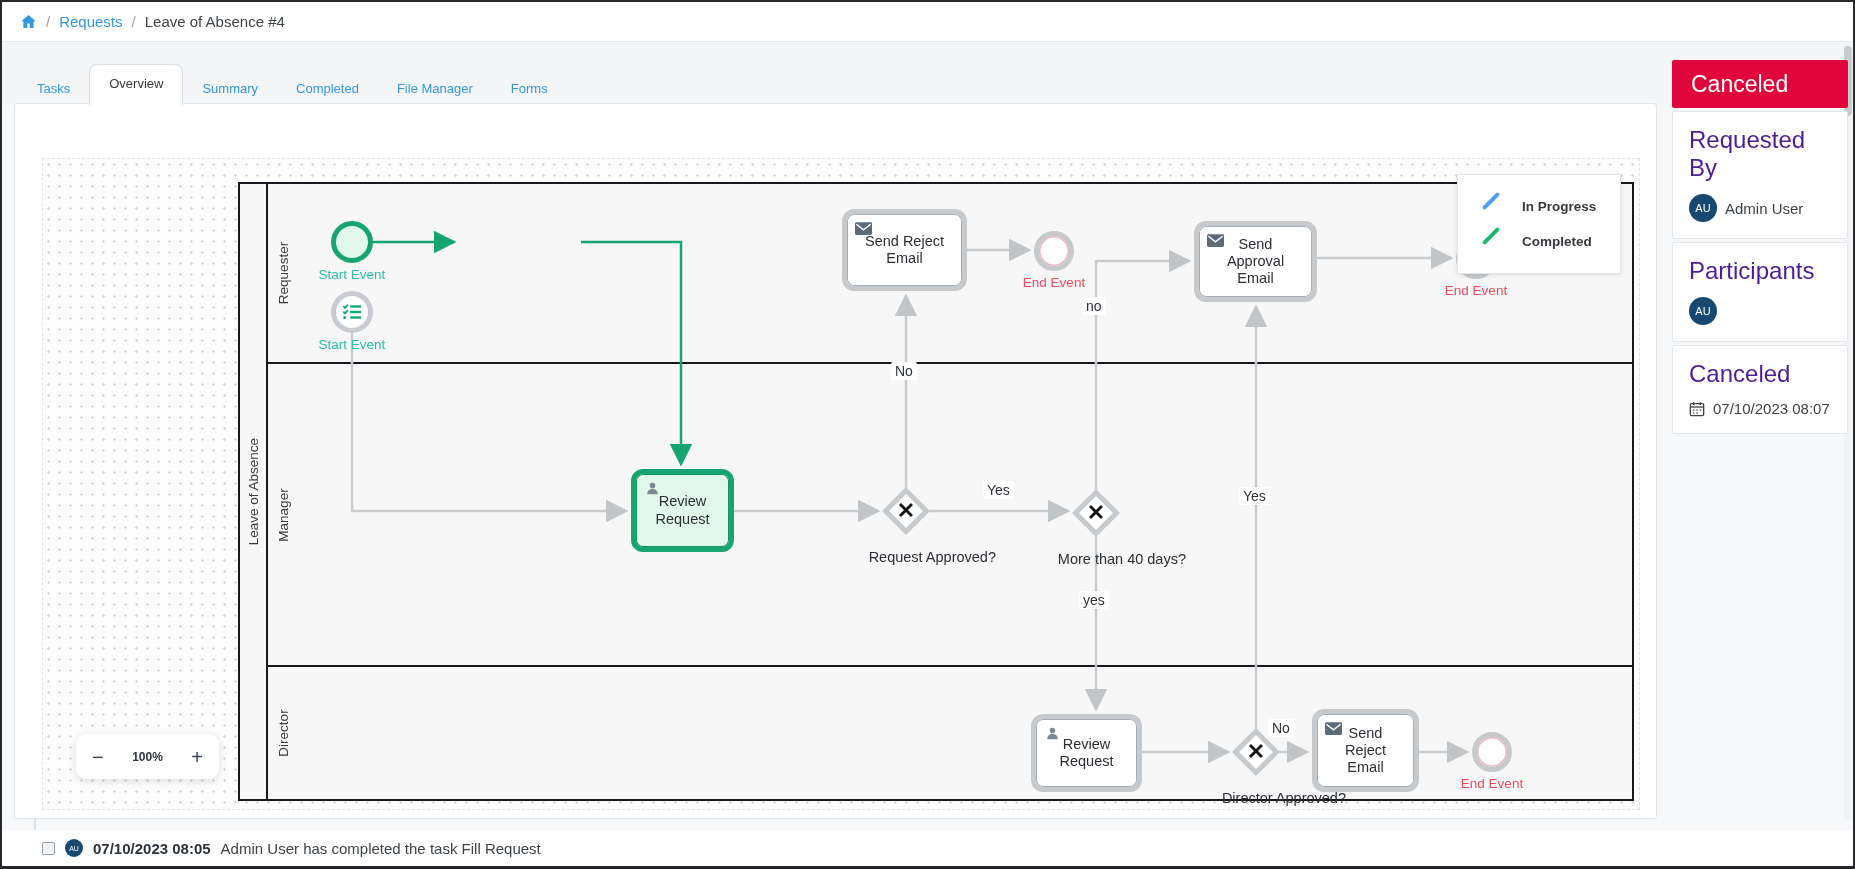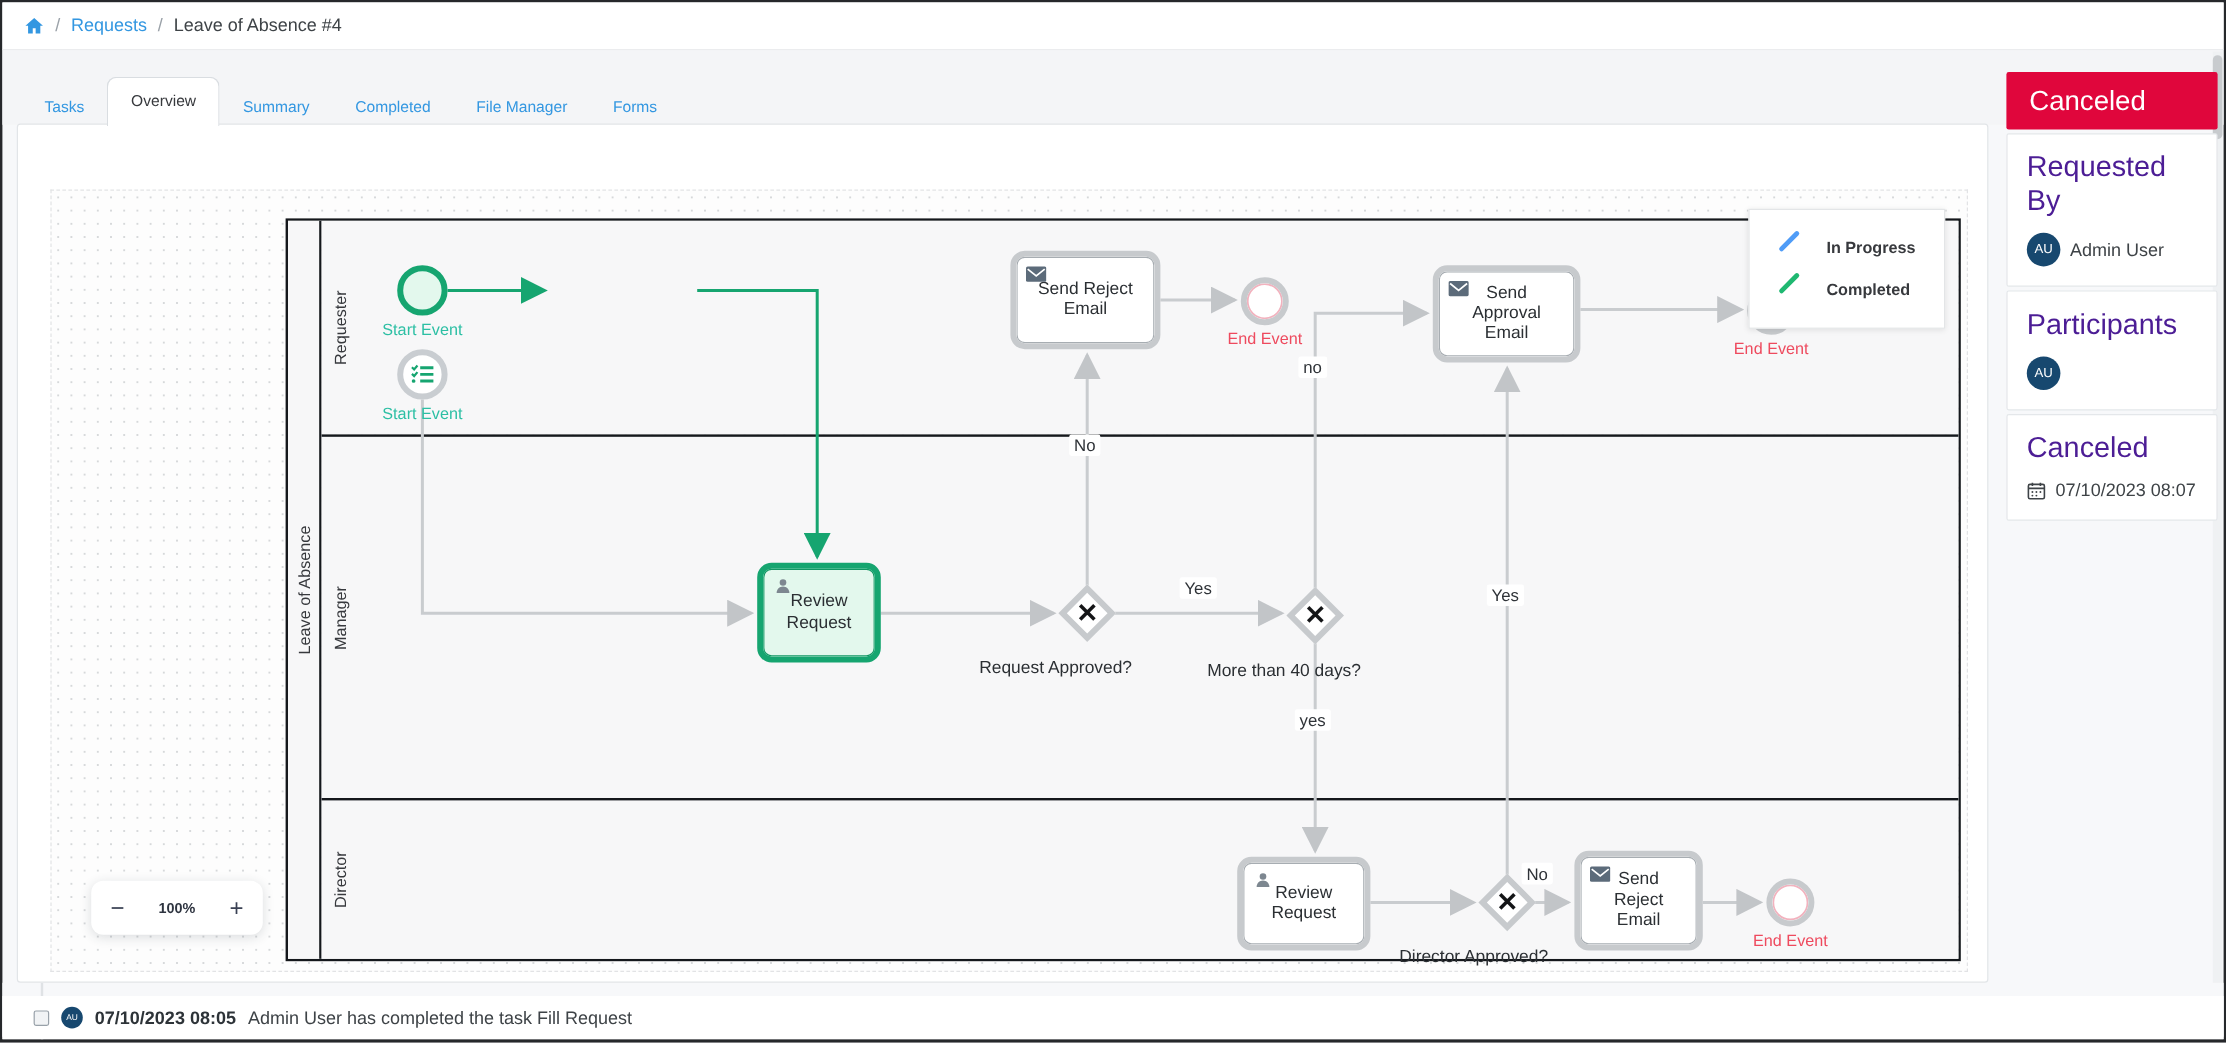--- a/index.html
+++ b/index.html
@@ -55,21 +55,21 @@
   .ev.start-idle { border:5px solid #c9cdd1; background:#ffffff; }
   .ev.end { width:40px; height:40px; border:5px solid #c7cacd; background:#ffffff;
             box-shadow:inset 0 0 0 1.5px #f2b2be; }
   .ev-label { position:absolute; width:110px; text-align:center; font-size:13.5px; }
   .lbl-start { color:#2cbfa4; } .lbl-end { color:#ee4a5e; }
   .gw { position:absolute; width:46px; height:46px; }
   .gw .diamond { position:absolute; left:6px; top:6px; width:34px; height:34px; transform:rotate(45deg);
                  border:5px solid #c7cacd; background:#ffffff; }
   .gw .x { position:absolute; left:0; top:0; width:46px; height:46px; display:flex; align-items:center;
            justify-content:center; font-size:22px; font-weight:700; color:#141517; }
-  .gw-label { position:absolute; text-align:left; font-size:14.5px; color:#2b2f33; width:180px; }
+  .gw-label { position:absolute; text-align:right; font-size:14.5px; color:#2b2f33; width:180px; }
   .edge-label { position:absolute; background:#ffffff; font-size:14px; color:#2f3338; padding:1px 4px; border-radius:2px; }
 
   
   .legend { position:absolute; left:1414px; top:15px; width:164px; height:100px; background:#ffffff;
             border:1px solid #e3e5e7; box-shadow:0 1px 5px rgba(0,0,0,.10); z-index:5;
             display:flex; flex-direction:column; justify-content:center; gap:20px; padding-left:22px; }
   .legend-row { display:flex; align-items:flex-start; gap:20px; }
   .legend-slash { width:22px; height:4px; border-radius:2px; transform:rotate(-45deg); }
   .legend-text { font-size:13.5px; font-weight:700; color:#37393d; }
 
@@ -92,21 +92,21 @@
   .cal-ic { width:16px; height:16px; }
 
   
   .scroll-track { position:absolute; right:1px; top:41px; width:8px; height:820px; background:#eff1f3; }
   .scroll-thumb { position:absolute; right:1px; top:44px; width:8px; height:70px; background:#c8cbce; border-radius:4px; }
 
   
   .activity { position:absolute; left:0; top:817px; width:100%; height:47px; background:#f7f8fa; }
   .timeline { position:absolute; left:32px; top:0; width:2px; height:47px; background:#dfe2e5; }
   .activity-row { position:absolute; left:0; top:11px; width:100%; height:36px; background:#ffffff;
-                  display:flex; align-items:center; padding-left:26px; gap:10px; font-size:15px; color:#3e4347; }
+                  display:flex; align-items:center; padding-left:40px; gap:10px; font-size:15px; color:#3e4347; }
   .act-check { width:13px; height:13px; border:1.5px solid #98a1a9; background:#f1f3f5; border-radius:2px;
                position:relative; z-index:2; }
   .act-avatar { width:18px; height:18px; border-radius:50%; background:#17486f; color:#ffffff; font-size:7px;
                 display:flex; align-items:center; justify-content:center; }
   .act-time { font-weight:700; color:#2d3338; }
 </style>
 </head>
 <body>
 
 <div class="frame">

